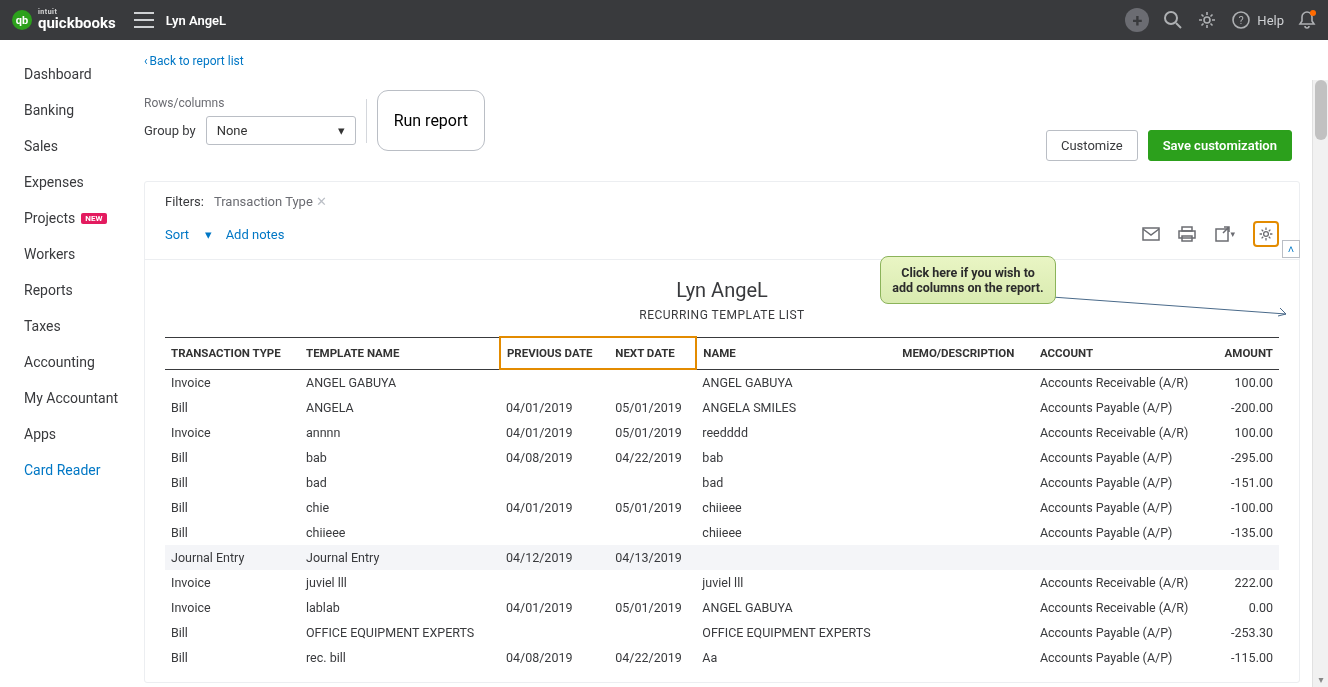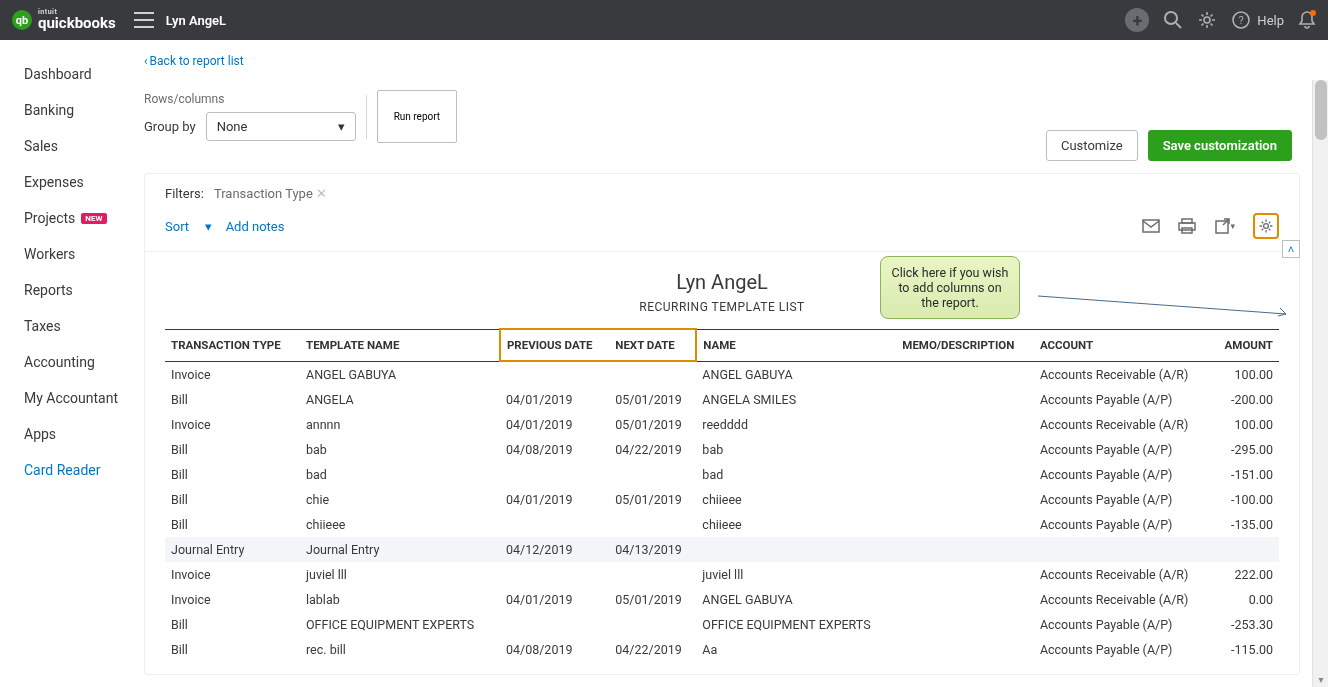--- a/index.html
+++ b/index.html
@@ -26,42 +26,42 @@
 .page-title{font-size:22px;color:#393a3d;margin-bottom:4px}
 .back-link{color:#0077c5;font-size:12px;cursor:pointer;display:flex;align-items:center;gap:2px}
 .top-actions{position:absolute;right:36px;top:90px;display:flex;gap:10px}
 .btn{padding:7px 14px;font-size:13px;border-radius:3px;cursor:pointer;border:1px solid #babec5;background:#fff;color:#393a3d}
 .btn-green{background:#2ca01c;color:#fff;border-color:#2ca01c;font-weight:600}
 .controls-row{display:flex;align-items:center;gap:2px;margin-top:22px}
 .controls-label{font-size:12px;color:#6b6c72;margin-bottom:6px}
 .group-by-label{font-size:13px;color:#393a3d}
 .select-box{border:1px solid #babec5;border-radius:3px;padding:6px 10px;width:150px;font-size:13px;background:#fff;display:flex;justify-content:space-between;align-items:center;cursor:pointer}
 .divider-v{width:1px;height:44px;background:#d4d7dc;margin:0 8px}
-.run-report{border:1px solid #babec5;background:#fff;padding:20px 16px;border-radius:2px;font-size:10px;cursor:pointer}
+.run-report{border:1px solid #babec5;background:#fff;padding:20px 16px;border-radius:11px;font-size:16px;cursor:pointer}
 .collapse-btn{position:absolute;right:28px;top:200px;width:18px;height:18px;border:1px solid #babec5;background:#fff;display:flex;align-items:center;justify-content:center;cursor:pointer;color:#0077c5;font-size:11px}
 .report-container{margin-top:30px;border:1px solid #eceef1;border-radius:3px;padding:0 0 12px 0}
 .filters-row{padding:12px 20px 0 20px;font-size:13px;color:#393a3d;display:flex;align-items:center;gap:10px}
 .filter-pill{color:#6b6c72}
 .clear-x{color:#babec5;cursor:pointer;font-size:13px}
 .toolbar-row{padding:12px 20px;display:flex;align-items:center;border-bottom:1px solid #eceef1}
 .sort-link{color:#0077c5;font-size:13px;cursor:pointer;display:flex;align-items:center;gap:16px}
 .add-notes-link{color:#0077c5;font-size:13px;cursor:pointer;margin-left:14px}
 .toolbar-icons{margin-left:auto;display:flex;gap:18px;align-items:center;color:#6b6c72}
 .toolbar-icon{cursor:pointer;display:flex;align-items:center}
 .gear-highlight{border:2px solid #e38b00;border-radius:4px;padding:3px}
 .report-body{padding:18px 20px 0 20px}
 .report-company{text-align:center;font-size:20px;color:#393a3d;margin-bottom:6px}
 .report-name{text-align:center;font-size:12px;font-weight:400;letter-spacing:.5px;color:#393a3d;margin-bottom:14px}
 table{width:100%;border-collapse:collapse;font-size:12.5px}
 th{text-align:left;font-weight:700;font-size:11.5px;padding:8px 6px;border-top:1px solid #393a3d;border-bottom:1px solid #393a3d;white-space:nowrap}
 th:last-child,td:last-child{text-align:right}
 .col-highlight{position:relative}
 td{padding:5px 6px;color:#393a3d;white-space:nowrap}
 tr.striped{background:#f4f5f8}
-.tooltip{position:absolute;left:760px;top:216px;width:140px;background:linear-gradient(#e9f5c4,#d9ebb0);border:1px solid #8bb35a;border-radius:8px;padding:8px 10px;font-size:12.5px;font-weight:400;text-align:center;color:#2b2b2b;z-index:5}
+.tooltip{position:absolute;left:760px;top:216px;width:176px;background:linear-gradient(#e9f5c4,#d9ebb0);border:1px solid #8bb35a;border-radius:8px;padding:8px 10px;font-size:12.5px;font-weight:700;text-align:center;color:#2b2b2b;z-index:5}
 .tooltip-line{position:absolute;left:918px;top:248px;width:254px;height:30px;z-index:4}
 .scroll-right{position:absolute;right:0;top:40px;bottom:0;width:16px;background:#f1f1f1;border-left:1px solid #e1e1e1}
 .scroll-thumb{position:absolute;top:0;left:2px;width:12px;height:60px;background:#c1c1c1;border-radius:6px}
 .scroll-arrow{position:absolute;left:0;width:16px;height:16px;display:flex;align-items:center;justify-content:center;color:#888;font-size:10px}
 svg{display:block}
 </style>
 </head>
 <body>
 
 <div class="topbar">

